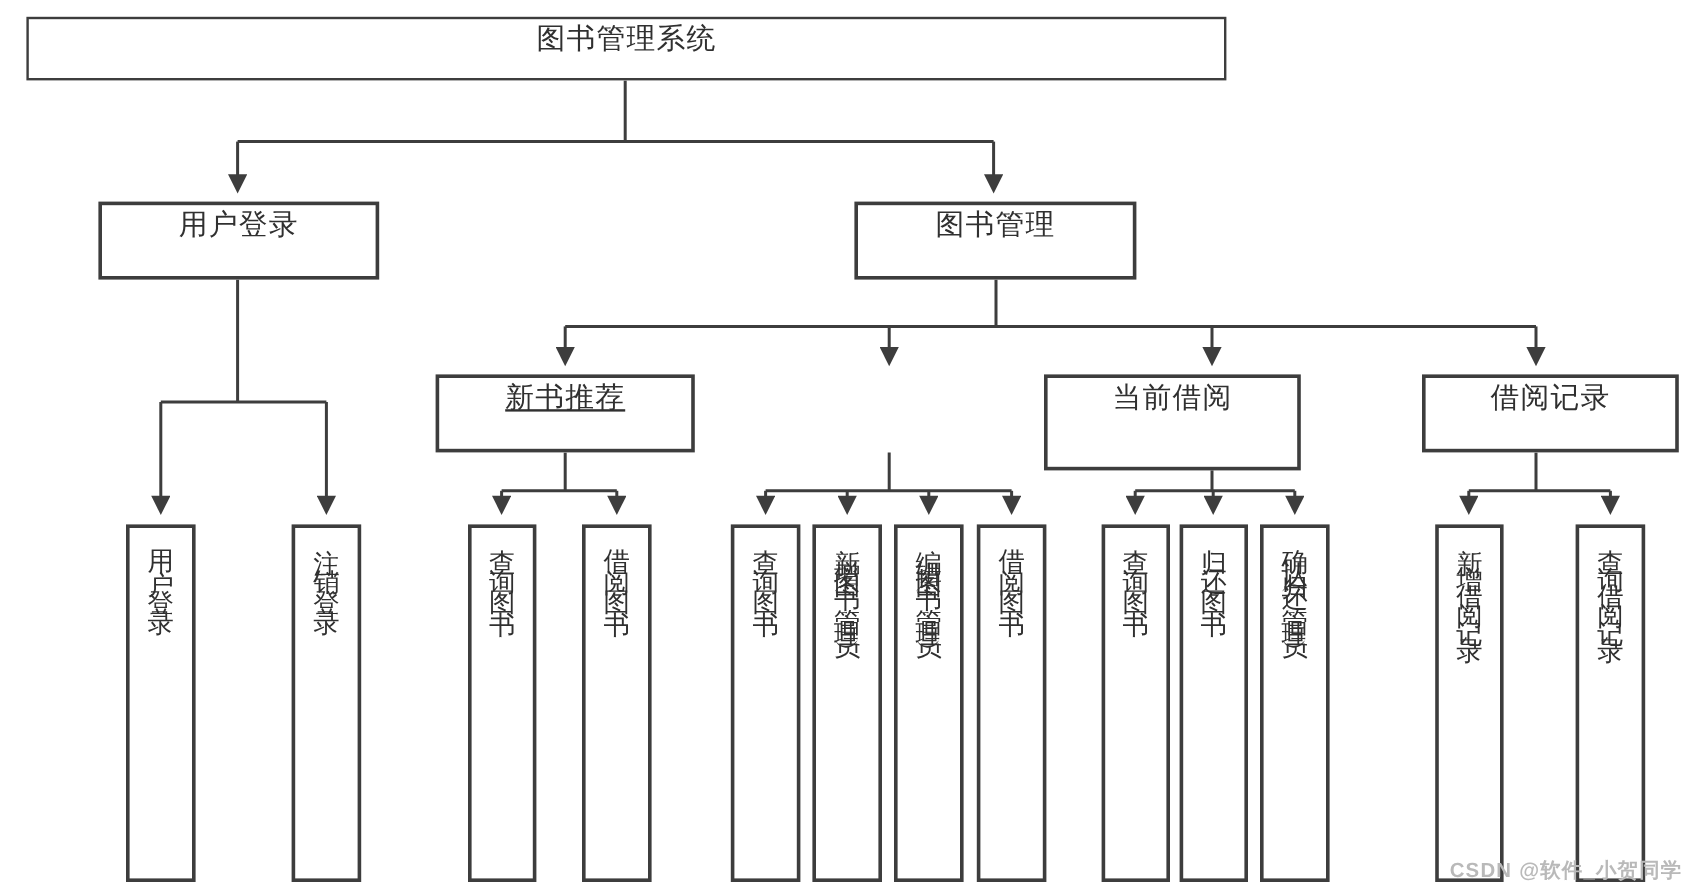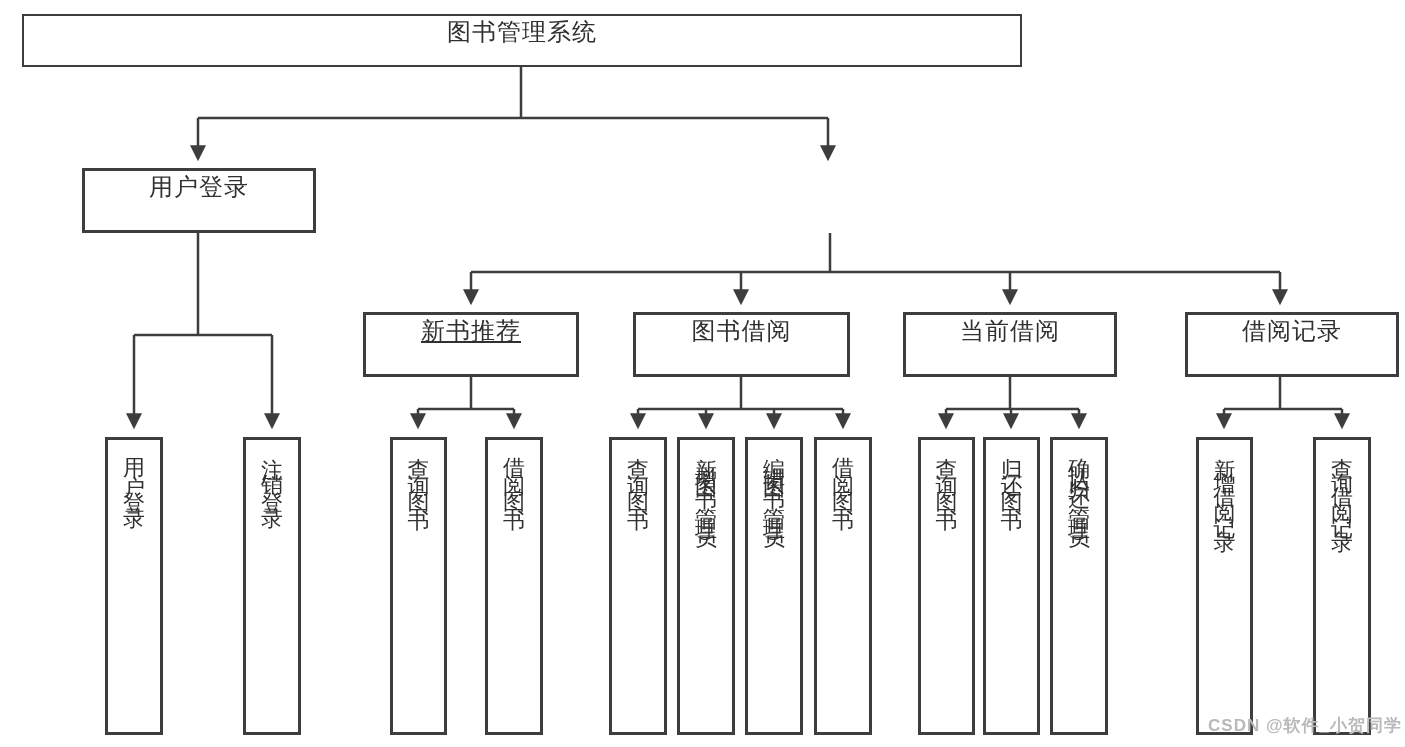--- a/index.html
+++ b/index.html
@@ -73,28 +73,28 @@
     <line class="wire" x1="1342" y1="409" x2="1342" y2="414" marker-end="url(#arrow)"></line>
   </svg>
 
   <div class="box root-box" style="left:22px; top:14px; width:1000px; height:53px;">
     <span class="hlabel">图书管理系统</span>
   </div>
 
   <div class="box" style="left:82px; top:168px; width:234px; height:65px;">
     <span class="hlabel">用户登录</span>
   </div>
+  <div class="box" style="left:712px; top:168px; width:235px; height:65px;">
+    <span class="hlabel">图书管理</span>
+  </div>
 
   <div class="box" style="left:363px; top:312px; width:216px; height:65px;text-decoration:underline;">
     <span class="hlabel">新书推荐</span>
   </div>
-  <div class="box" style="left:633px; top:312px; width:217px; height:65px;">
-    <span class="hlabel">图书借阅</span>
-  </div>
-  <div class="box" style="left:903px; top:312px; width:214px; height:65px;">
+  <div class="box" style="left:870px; top:312px; width:214px; height:80px;">
     <span class="hlabel">当前借阅</span>
   </div>
   <div class="box" style="left:1173px; top:312px; width:214px; height:65px;margin-left:12px;">
     <span class="hlabel">借阅记录</span>
   </div>
 
   <div class="box" style="left:105px; top:437px; width:58px; height:298px;">
     <span class="vlabel ls-4">用户登录</span>
   </div>
   <div class="box" style="left:243px; top:437px; width:58px; height:298px;">

